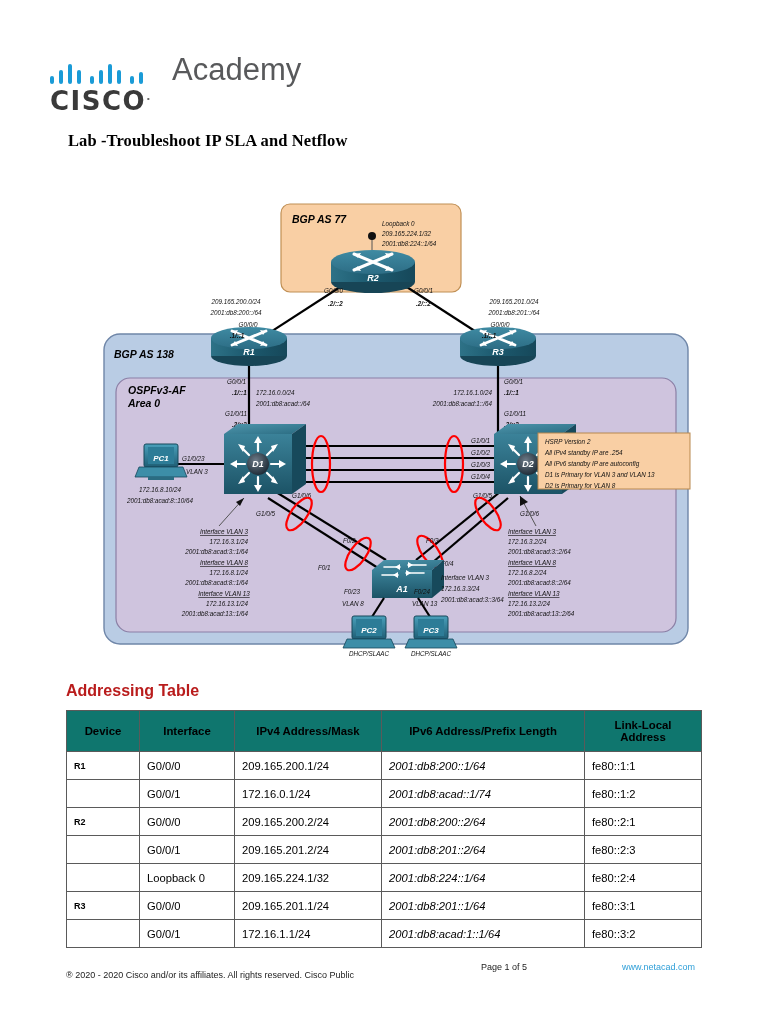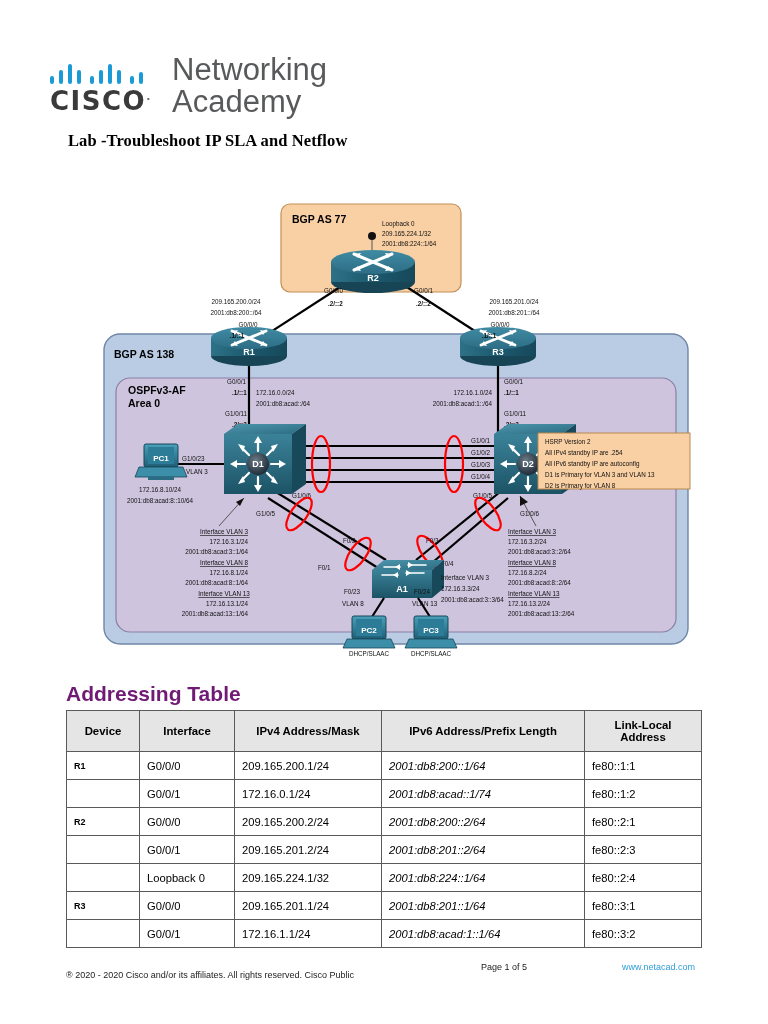--- a/index.html
+++ b/index.html
@@ -79,44 +79,45 @@
     letter-spacing: 0.1px;
   }
 
   
   #topology {
     position: absolute;
     left: 96px;
     top: 196px;
     width: 600px;
     height: 460px;
+    font-style: italic;
   }
   #topology svg { display: block; }
 
   
   #addr-heading {
     position: absolute;
     left: 66px;
     top: 682px;
     font-family: "Liberation Sans", sans-serif;
     font-weight: bold;
-    font-size: 21px;
-    color: #701a75;
+    font-size: 16px;
+    color: #b91c1c;
   }
   #addr-table {
     position: absolute;
     left: 66px;
     top: 710px;
     width: 636px;
     border-collapse: collapse;
     font-family: "Liberation Sans", sans-serif;
     font-size: 11.2px;
   }
   #addr-table th {
-    background: #e5e5e5;
+    background: #0f766e;
     border: 1px solid #5a5a5a;
     text-align: center;
     font-weight: bold;
     padding: 8px 8px;
     font-size: 11.4px;
   }
   #addr-table td {
     border: 1px solid #5a5a5a;
     padding: 5px 7px;
     height: 17px;
@@ -154,21 +155,20 @@
     <span class="bar" style="left:27px;height:14px;"></span>
     <span class="bar" style="left:40px;height:8px;"></span>
     <span class="bar" style="left:49px;height:14px;"></span>
     <span class="bar" style="left:58px;height:20px;"></span>
     <span class="bar" style="left:67px;height:14px;"></span>
     <span class="bar" style="left:80px;height:8px;"></span>
     <span class="bar" style="left:89px;height:12px;"></span>
   </div>
   <div id="cisco-word"><span>CISCO</span><span id="cisco-tm">.</span></div>
   <div id="logo-text-block">
-    <div class="ln">Networking</div>
     <div class="ln">Academy</div>
   </div>
 </div>
 
 <div id="doc-title">Lab -Troubleshoot IP SLA and Netflow</div>
 
 <div id="topology">
 <svg width="600" height="460" viewBox="0 0 600 460" xmlns="http://www.w3.org/2000/svg">
   <defs>
     <linearGradient id="rtrTop" x1="0" y1="0" x2="0" y2="1">

